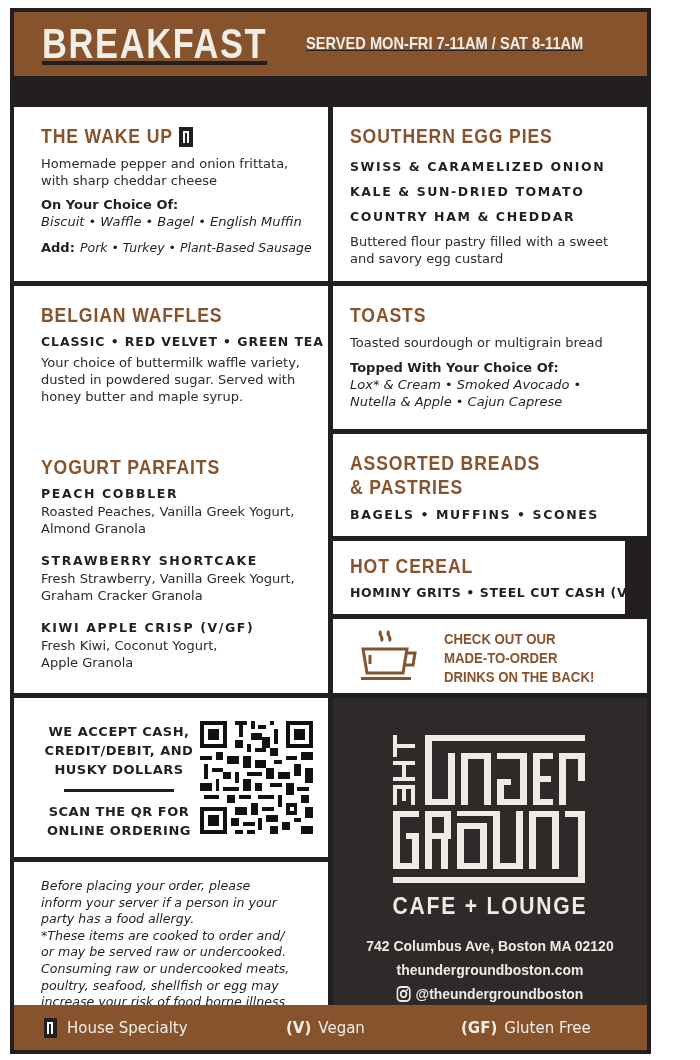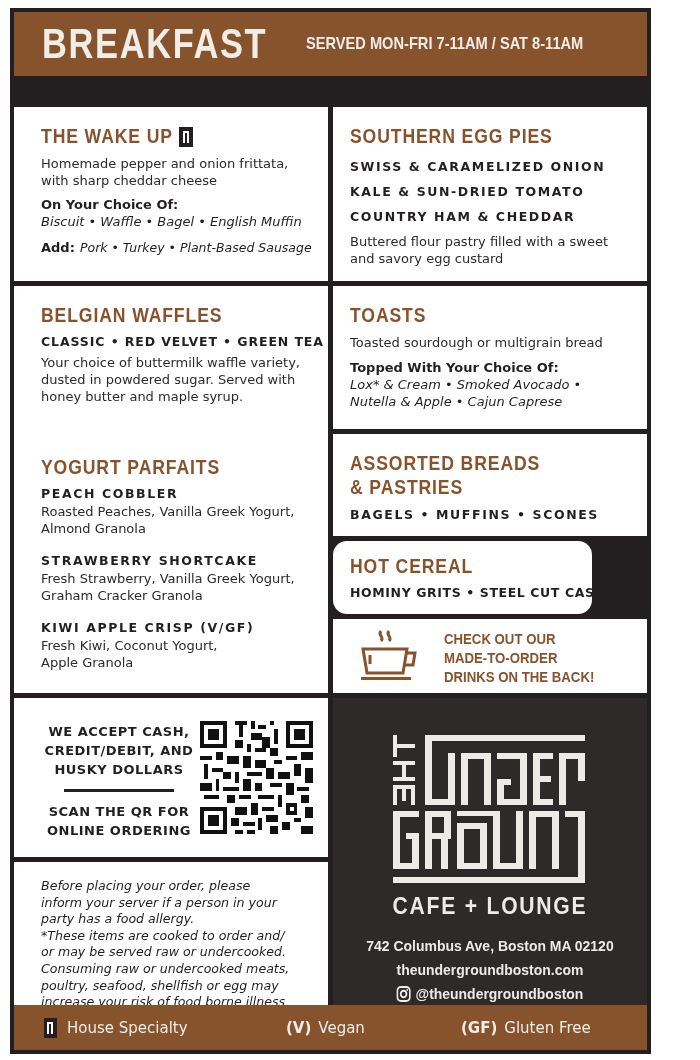--- a/index.html
+++ b/index.html
@@ -5,21 +5,21 @@
   * { box-sizing: border-box; margin: 0; padding: 0; }
   html, body { width: 700px; height: 1060px; background: #ffffff; overflow: hidden; }
   body { font-family: "DejaVu Sans", sans-serif; color: #231f20; position: relative; }
 
   .frame {
     position: absolute; left: 10px; top: 8px; width: 641px; height: 1046px;
     background: #231f20;
   }
   .header {
     position: absolute; left: 14px; top: 12px; width: 633px; height: 64px;
-    background: #87532d; display: flex; align-items: center;
+    background: #87532d; display: flex; align-items: center; text-decoration: underline;
   }
   .header .title {
     font-family: "Liberation Sans", sans-serif; font-weight: bold;
     font-size: 42px; letter-spacing: 2px; color: #f1eee8;
     margin-left: 28px; transform: scaleX(0.82); transform-origin: left center;
     width: 250px;
   }
   .header .hours {
     font-family: "Liberation Sans", sans-serif; font-weight: bold;
     font-size: 17px; color: #f1eee8; margin-left: 14px;
@@ -177,21 +177,21 @@
 </div>
 
 <div class="cell" style="left:333px; top:407px; width:314px; height:102px;">
   <div style="position:absolute; left:17px; top:17px;">
     <div class="sec-title">ASSORTED BREADS</div>
     <div class="sec-title">&amp; PASTRIES</div>
   </div>
   <div class="caps" style="position:absolute; left:17px; top:72px;">BAGELS • MUFFINS • SCONES</div>
 </div>
 
-<div class="cell" style="left:333px; top:514px; width:259px; height:73px;border-radius:14px;">
+<div class="cell" style="left:333px; top:514px; width:292px; height:73px;">
   <div class="sec-title" style="position:absolute; left:17px; top:13px;">HOT CEREAL</div>
   <div class="caps" style="position:absolute; left:17px; top:43px; letter-spacing:0.6px;">HOMINY GRITS • STEEL CUT CASH (V)</div>
 </div>
 
 <div class="cell" style="left:333px; top:592px; width:314px; height:74px;">
   <svg style="position:absolute; left:26px; top:8px;" width="60" height="56" viewBox="0 0 60 56">
     <g fill="none" stroke="#87532d" stroke-width="3">
       <path d="M22 4 c-4 4 4 6 0 10 M30 4 c-4 4 4 6 0 10"></path>
       <path d="M4 22 h44 l-4 24 h-36 z"></path>
       <path d="M47 26 h9 l-2 12 h-9"></path>

